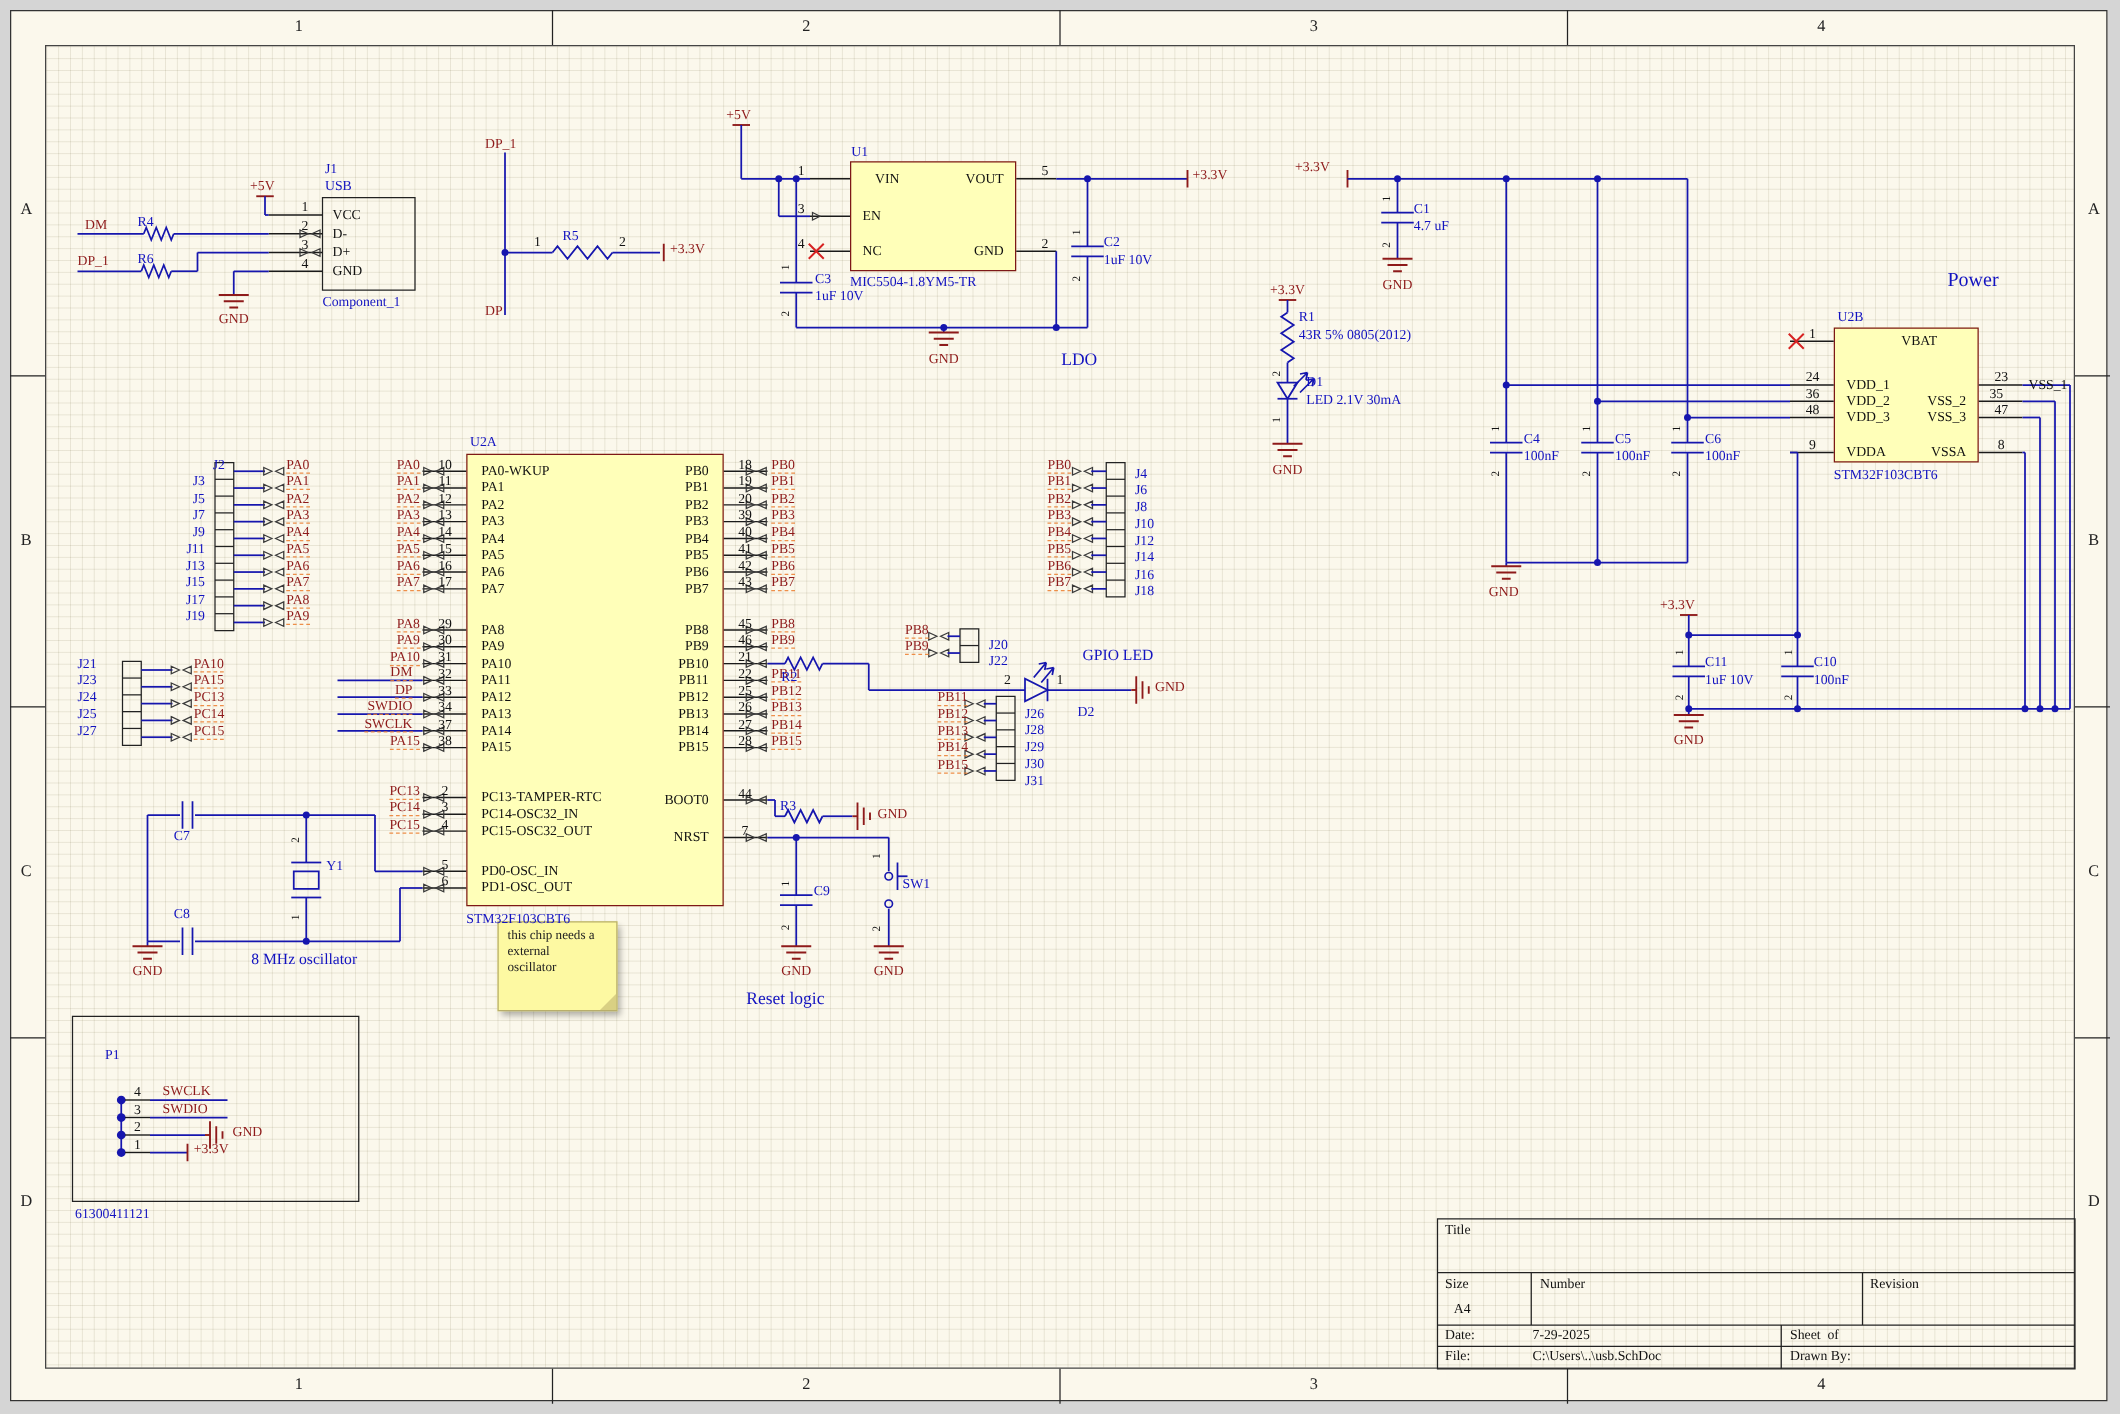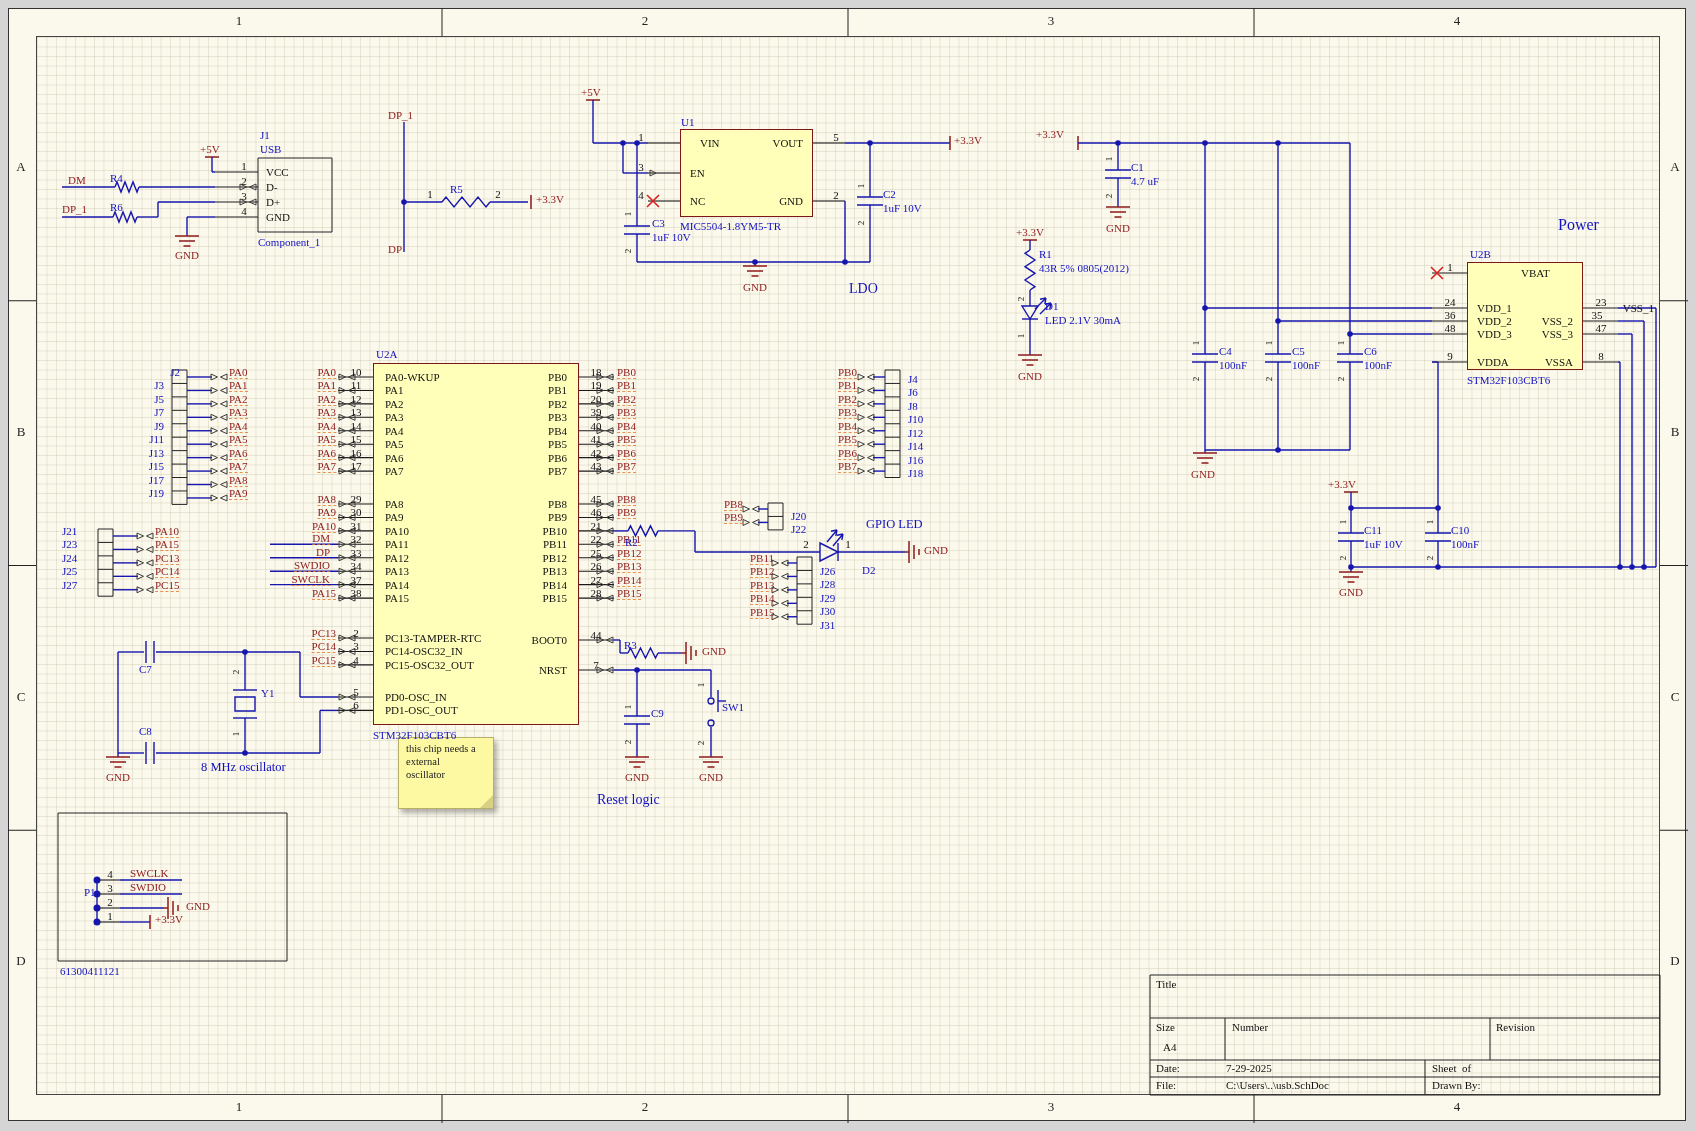--- a/index.html
+++ b/index.html
@@ -747,21 +747,21 @@
       <span class="t mr" style="left: 1328px; top: 478px;">+3.3V</span>
       <span class="t mr c" style="left: 1351px; top: 586px;">GND</span>
       <span class="t bl" style="left: 1364px; top: 524px;">C11</span>
       <span class="t bl" style="left: 1364px; top: 538px;">1uF 10V</span>
       <span class="t rp" style="left: 1341px; top: 516px;">1</span>
       <span class="t rp" style="left: 1341px; top: 552px;">2</span>
       <span class="t bl" style="left: 1451px; top: 524px;">C10</span>
       <span class="t bl" style="left: 1451px; top: 538px;">100nF</span>
       <span class="t rp" style="left: 1428px; top: 516px;">1</span>
       <span class="t rp" style="left: 1428px; top: 552px;">2</span>
-      <span class="t bl" style="left: 84px; top: 838px; margin-top: 48px;">P1</span>
+      <span class="t bl" style="left: 84px; top: 838px;">P1</span>
       <span class="t bl" style="left: 60px; top: 965px;">61300411121</span>
       <span class="t pn c" style="left: 110px; top: 868px;">4</span>
       <span class="t pn c" style="left: 110px; top: 882px;">3</span>
       <span class="t pn c" style="left: 110px; top: 896px;">2</span>
       <span class="t pn c" style="left: 110px; top: 910px;">1</span>
       <span class="t mr" style="left: 130px; top: 867px;">SWCLK</span>
       <span class="t mr" style="left: 130px; top: 881px;">SWDIO</span>
       <span class="t mr" style="left: 186px; top: 900px;">GND</span>
       <span class="t mr" style="left: 155px; top: 913px;">+3.3V</span>
       <span class="t pn" style="left: 1156px; top: 978px;">Title</span>

